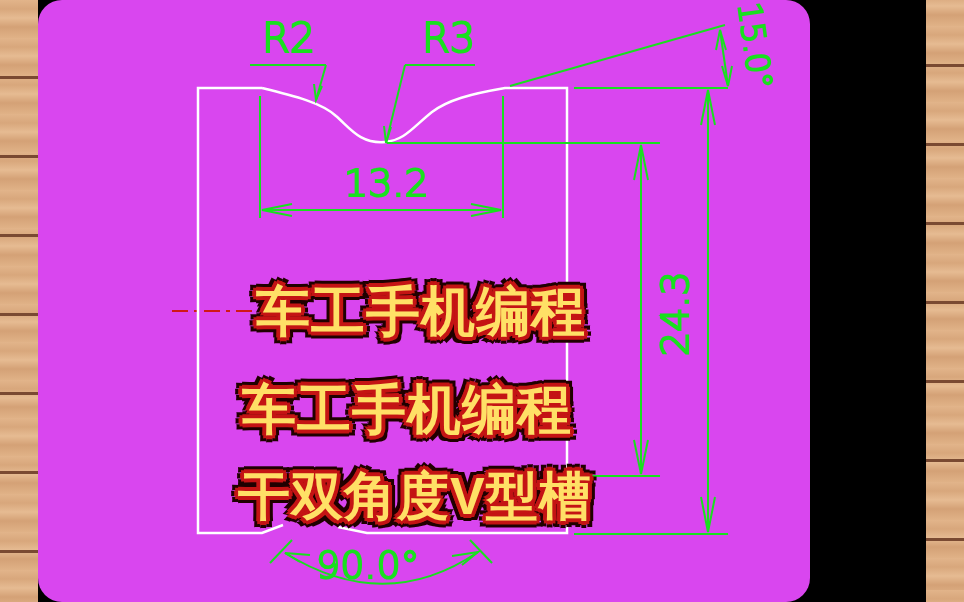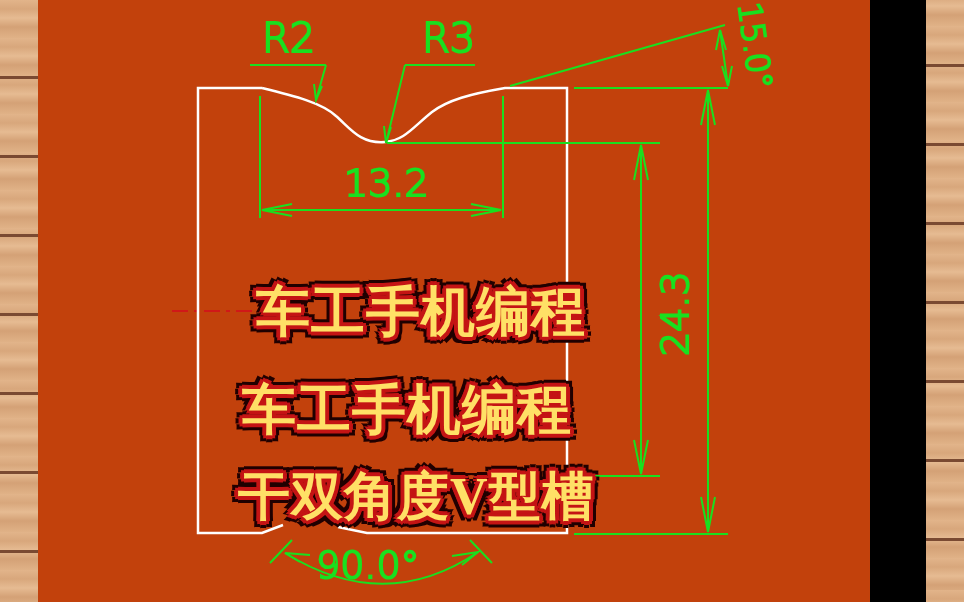--- a/index.html
+++ b/index.html
@@ -13,31 +13,32 @@
       background:
         repeating-linear-gradient(180deg,
           transparent 0px, transparent 76px,
           #7a4a32 76px, #7a4a32 79px),
         repeating-linear-gradient(180deg,
           #e2b48a 0px, #d8a77c 9px, #e6bb92 18px, #d4a176 27px, #e0b287 38px);
     }
     .wood.left { left: 0; width: 38px; }
     .wood.right { left: 926px; width: 38px; background-position: 0 -12px; }
     .canvas {
-      position: absolute; left: 38px; top: 0; width: 832px; height: 602px;
-      background: #c2410c;
+      position: absolute; left: 38px; top: 0; width: 772px; height: 602px;
+      background: #d946ef;
+      border-radius: 24px;
     }
     svg.drawing { position: absolute; left: 0; top: 0; }
     .dim-text {
       fill: none; stroke: #19e01f; stroke-width: 2.2;
       font-family: "DejaVu Sans", sans-serif; font-weight: 200;
     }
     .caption {
       position: absolute;
-      font-family: Liberation Serif, serif;
+      font-family: Liberation Sans, sans-serif;
       font-weight: bold;
       color: #ffe066;
       letter-spacing: 1px;
       white-space: nowrap;
       text-shadow:
         -3px -3px 0 #c41414, 3px -3px 0 #c41414, -3px 3px 0 #c41414, 3px 3px 0 #c41414,
         0 -4px 0 #c41414, 0 4px 0 #c41414, -4px 0 0 #c41414, 4px 0 0 #c41414,
         -6px -6px 0 #200000, 6px 6px 0 #200000, -6px 6px 0 #200000, 6px -6px 0 #200000,
         0 -7px 0 #200000, 0 7px 0 #200000, -7px 0 0 #200000, 7px 0 0 #200000;
       background: linear-gradient(180deg, #fff3a0 0%, #ffd84a 100%);

